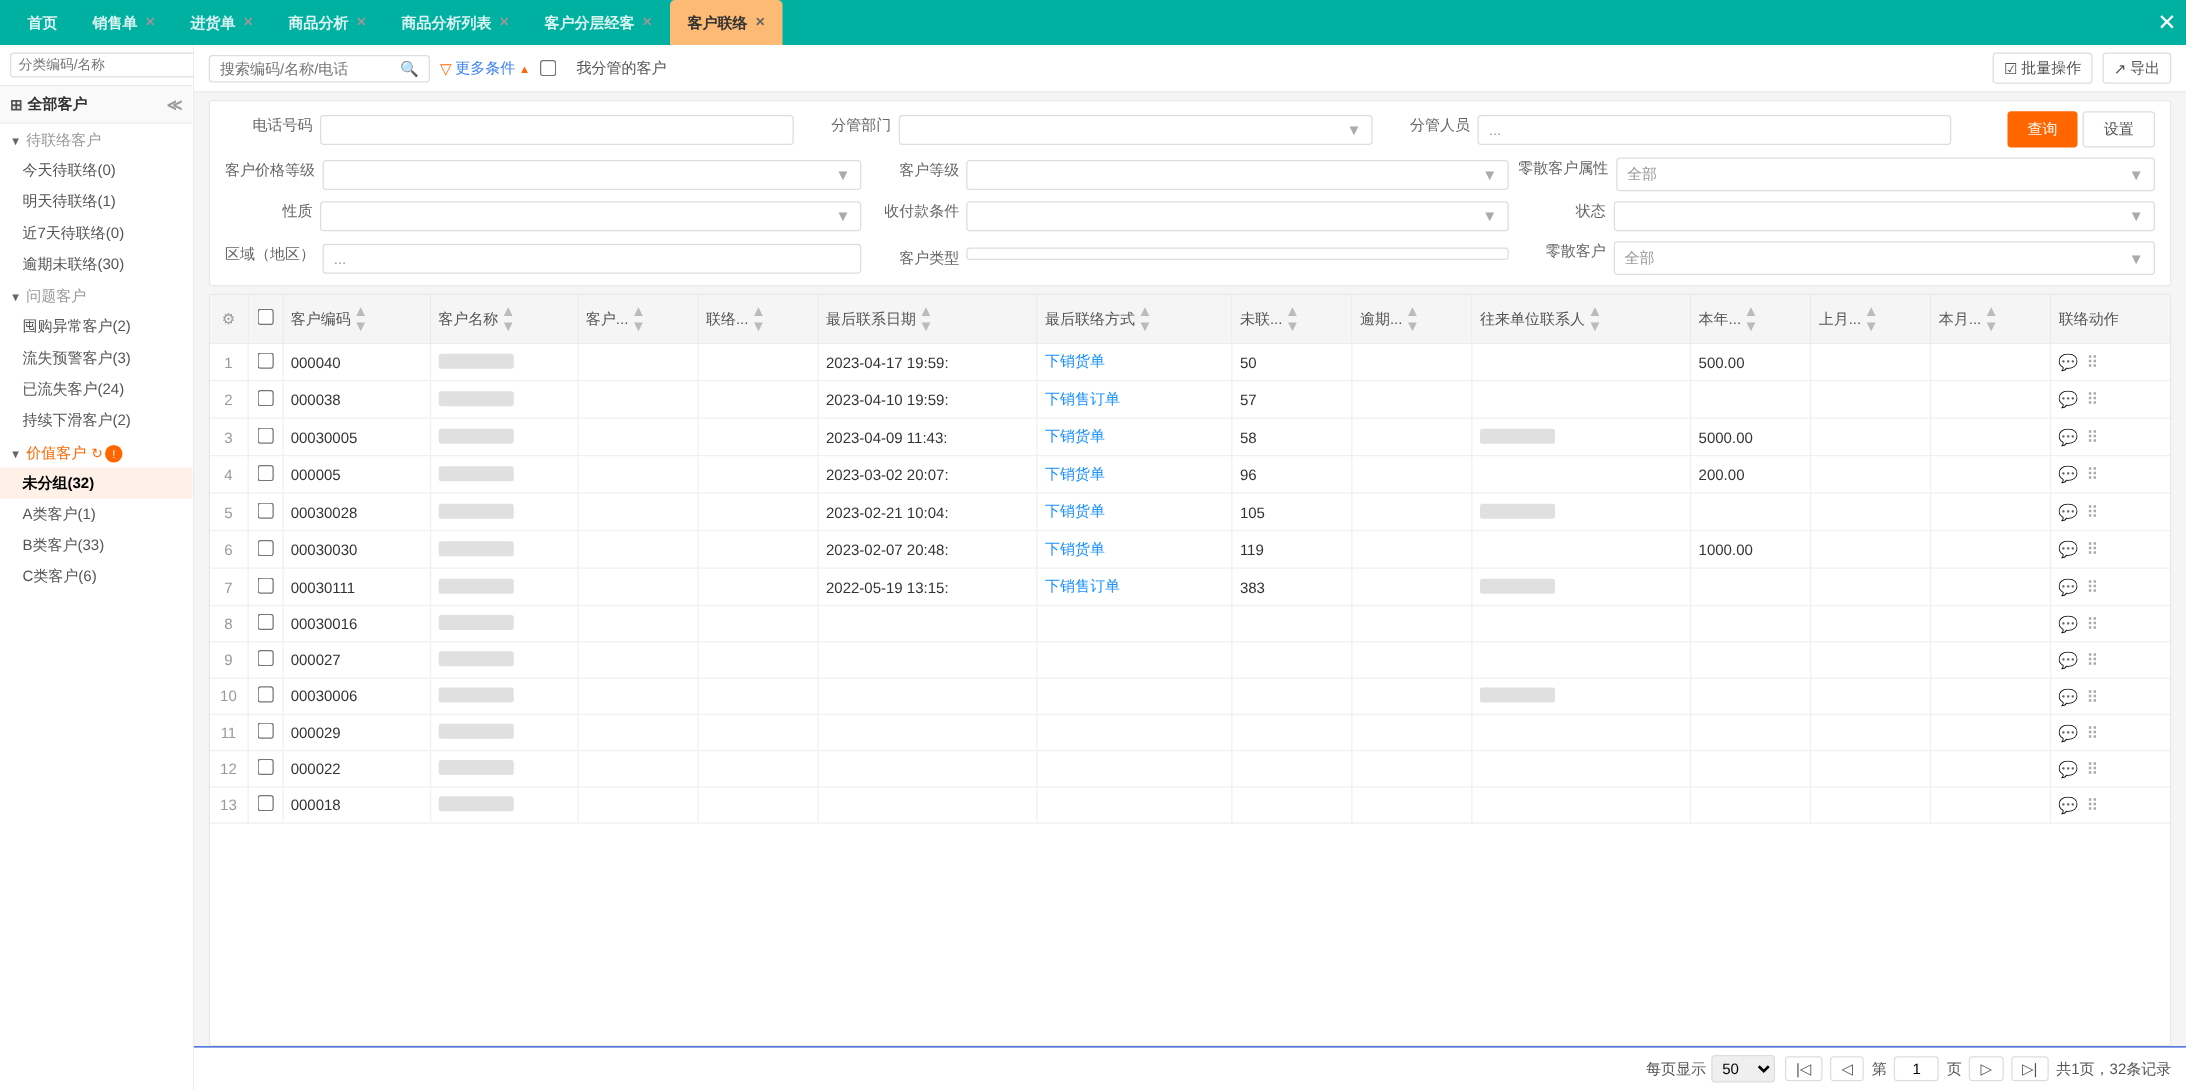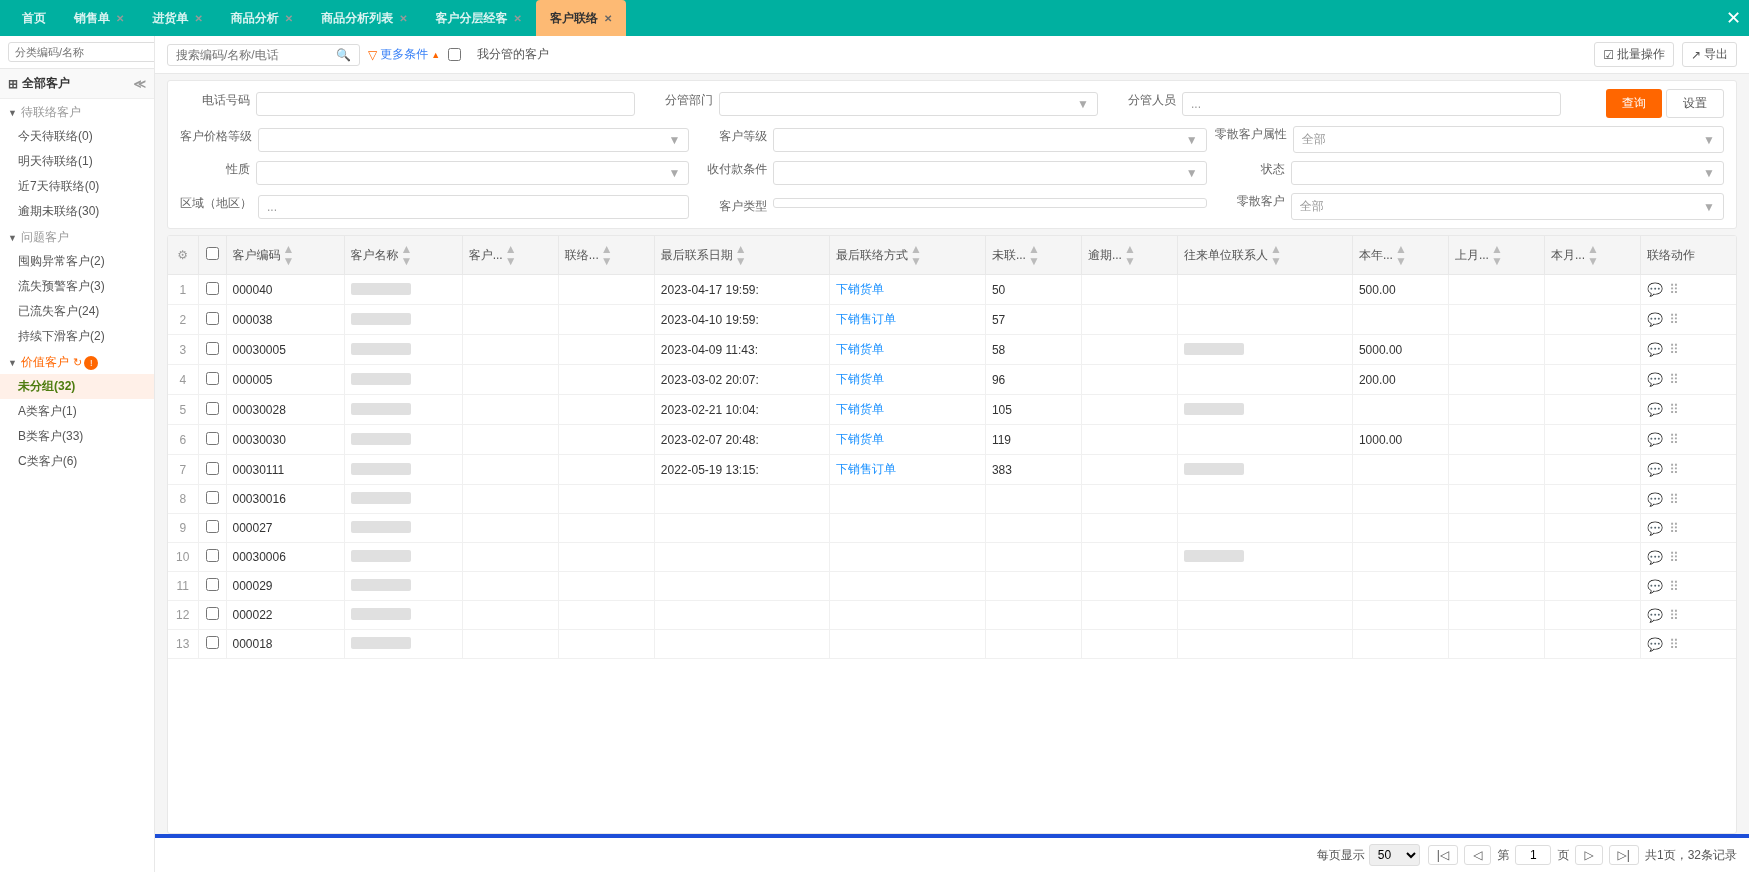--- a/index.html
+++ b/index.html
@@ -56,35 +56,35 @@
     .sidebar-group-label {
       padding: 5px 8px 3px; color: #999; font-size: 11px;
       display: flex; align-items: center;
     }
     .sidebar-group-label .arrow { margin-right: 4px; color: #666; font-size: 9px; }
 
     .sidebar-item {
       padding: 4px 8px 4px 18px; cursor: pointer; color: #555;
       display: flex; align-items: center;
     }
-    .sidebar-item.active { background: #fff0e8; color: #4d7c0f; font-weight: bold; }
+    .sidebar-item.active { background: #fff0e8; color: #000000; font-weight: bold; }
 
     
     .content-area {
       flex: 1; display: flex; flex-direction: column; overflow: hidden;
     }
 
     
     .toolbar {
       display: flex; align-items: center; padding: 6px 12px;
       background: white; border-bottom: 1px solid #e8e8e8; gap: 8px;
     }
     .search-box {
       display: flex; align-items: center; border: 1px solid #ddd;
-      border-radius: 3px; padding: 3px 8px; gap: 20px;
+      border-radius: 3px; padding: 3px 8px; gap: 4px;
     }
     .search-box input { border: none; outline: none; width: 140px; font-size: 12px; }
     .my-customer { display: flex; align-items: center; gap: 16px; color: #555; cursor: pointer; }
     .toolbar-right { margin-left: auto; display: flex; gap: 8px; }
     .btn-batch {
       display: flex; align-items: center; gap: 3px;
       color: #555; cursor: pointer; padding: 3px 8px;
       border: 1px solid #ddd; border-radius: 3px;
     }
     .btn-export {
@@ -158,21 +158,21 @@
       user-select: none; display: inline-block; min-width: 60px; height: 12px;
     }
 
     
     .col-num { width: 30px; text-align: center; color: #999; }
     .col-checkbox { width: 28px; text-align: center; }
 
     
     .table-footer {
       display: flex; align-items: center; padding: 6px 12px;
-      background: white; border-top: 4px solid #1d4ed8;
+      background: white; border-top: 1px solid #1d4ed8;
       justify-content: flex-end; gap: 8px;
     }
     .page-info { color: #555; display: flex; align-items: center; gap: 6px; }
     .page-btn {
       border: 1px solid #ddd; border-radius: 3px; padding: 2px 8px;
       cursor: pointer; color: #555; background: white;
     }
     .page-input {
       border: 1px solid #ddd; border-radius: 3px; padding: 2px 4px;
       width: 36px; text-align: center; outline: none;

